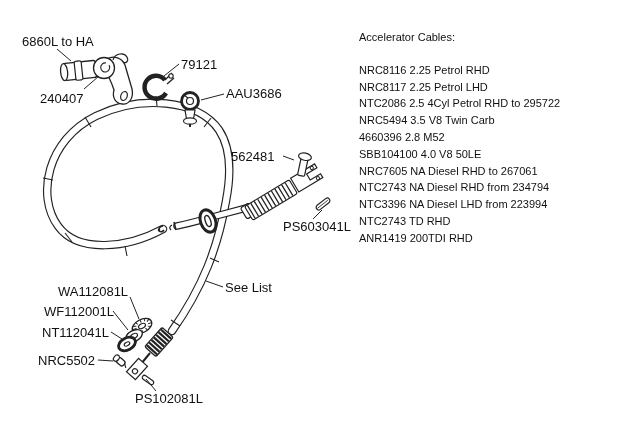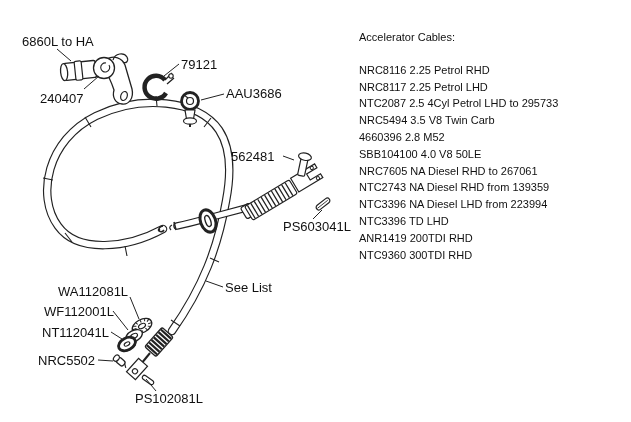--- a/index.html
+++ b/index.html
@@ -158,25 +158,24 @@
     <text x="44" y="316">WF112001L</text>
     <text x="42" y="337">NT112041L</text>
     <text x="38" y="365">NRC5502</text>
     <text x="135" y="403">PS102081L</text>
   </svg>
 
   <div class="parts-list">
     <div class="title">Accelerator Cables:</div>
     <div>NRC8116 2.25 Petrol RHD</div>
     <div>NRC8117 2.25 Petrol LHD</div>
-    <div>NTC2087 2.5 4Cyl Petrol LHD to 295733</div>
+    <div>NTC2086 2.5 4Cyl Petrol RHD to 295722</div>
     <div>NRC5494 3.5 V8 Twin Carb</div>
     <div>4660396 2.8 M52</div>
     <div>SBB104100 4.0 V8 50LE</div>
     <div>NRC7605 NA Diesel RHD to 267061</div>
-    <div>NTC2743 NA Diesel RHD from 139359</div>
+    <div>NTC2743 NA Diesel RHD from 234794</div>
     <div>NTC3396 NA Diesel LHD from 223994</div>
-    <div>NTC3396 TD LHD</div>
+    <div>NTC2743 TD RHD</div>
     <div>ANR1419 200TDI RHD</div>
-    <div>NTC9360 300TDI RHD</div>
   </div>
 
 </div>
 
 </body></html>

